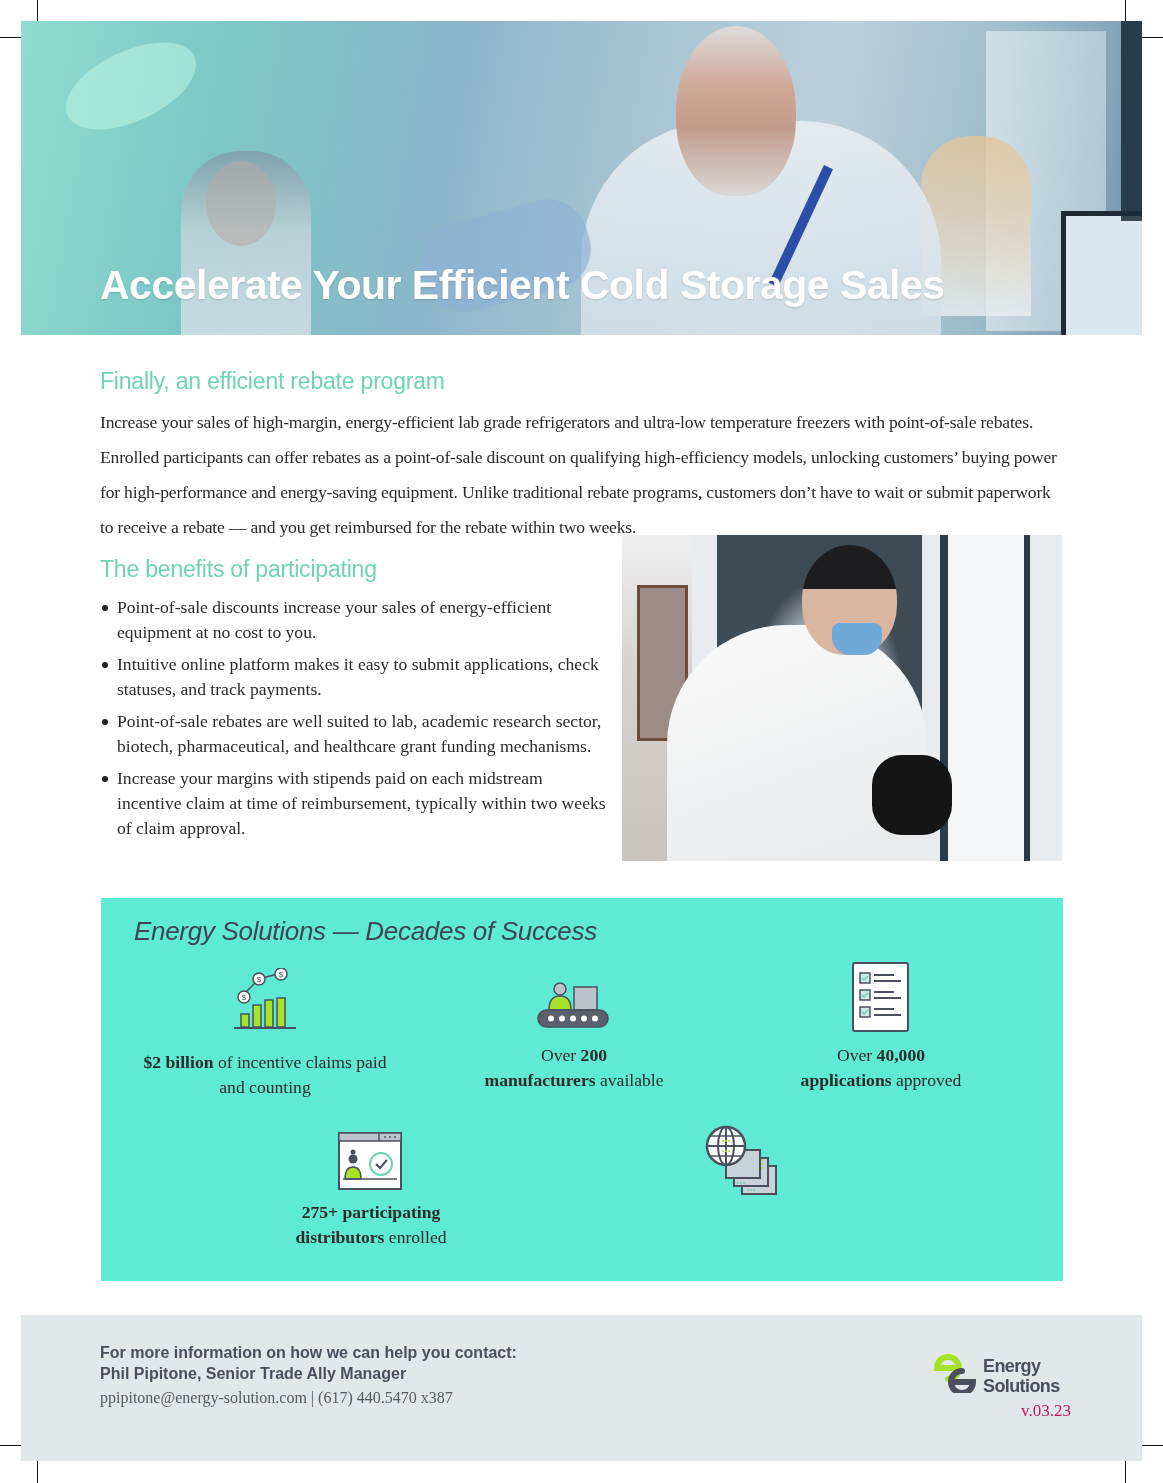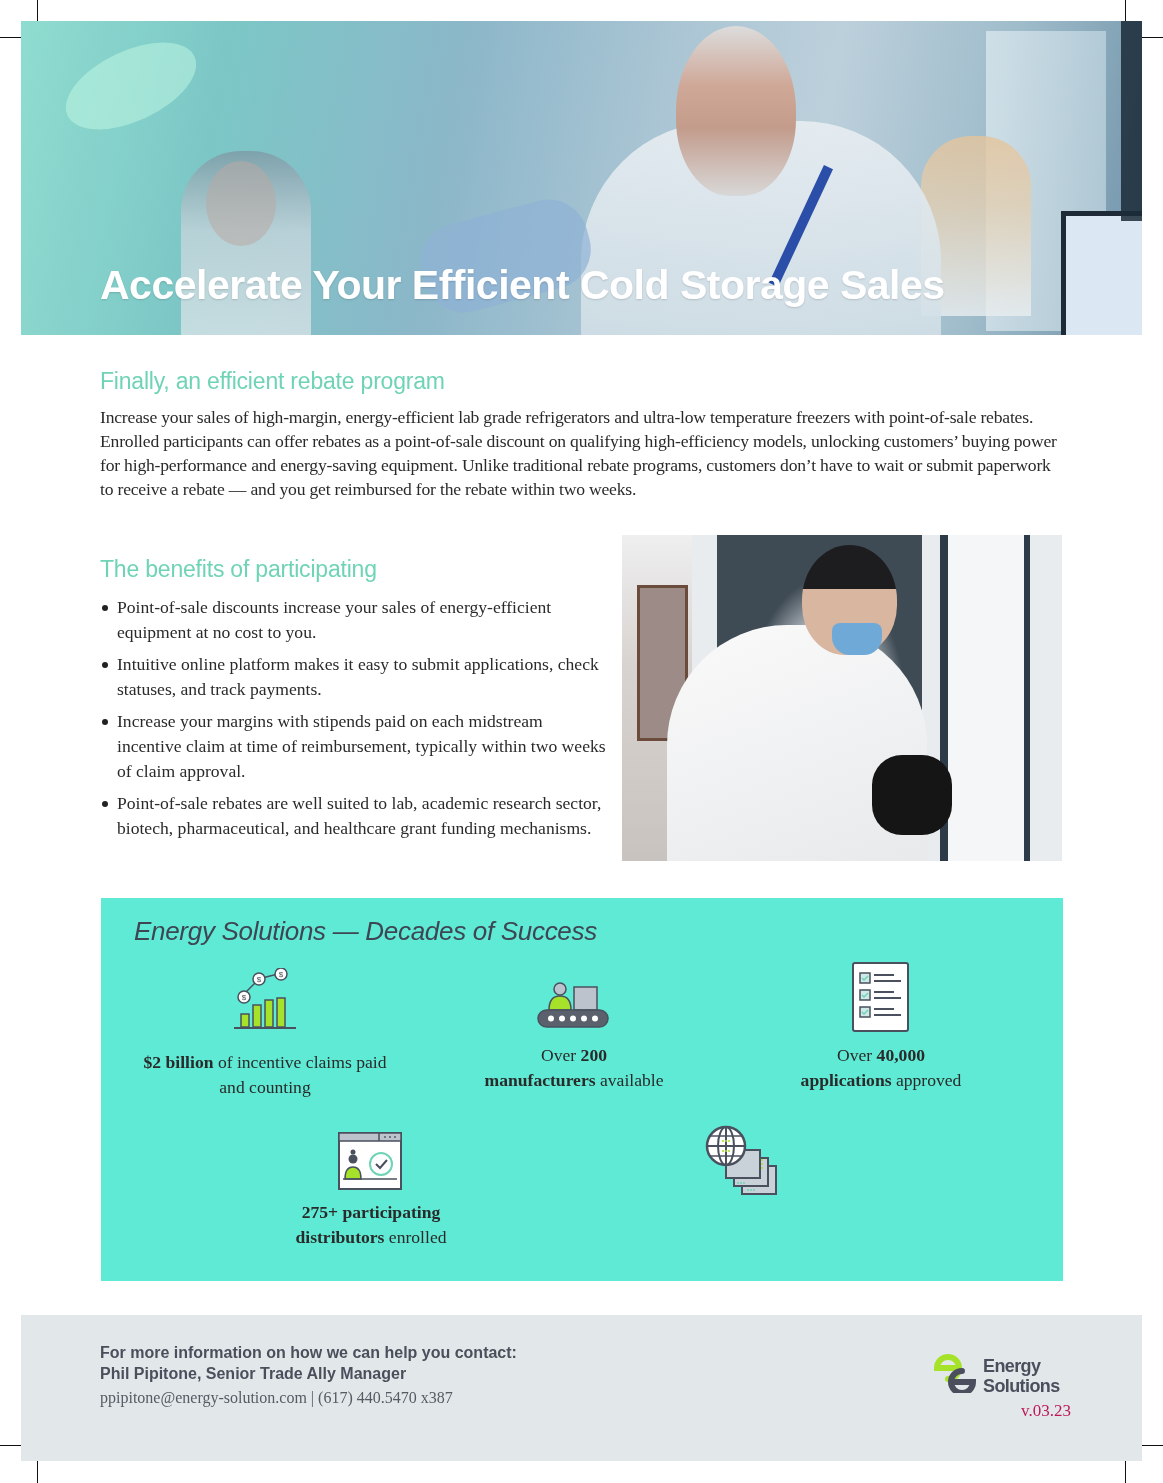--- a/index.html
+++ b/index.html
@@ -15,21 +15,21 @@
   .hero .person2 { position:absolute; left:560px; top:100px; width:360px; height:240px; border-radius:140px 140px 0 0; background:linear-gradient(180deg,#e8eef2,#cfdde5); opacity:0.9; }
   .hero .person2head { position:absolute; left:655px; top:5px; width:120px; height:170px; border-radius:50% 50% 45% 45%; background:linear-gradient(180deg,#dcdcdc 0%, #cfa898 35%, #c39c8c 60%, #d8d8d8 100%); }
   .hero .strap { position:absolute; left:775px; top:140px; width:10px; height:130px; background:#2b4fa8; transform:rotate(25deg); }
   .hero .person3 { position:absolute; left:900px; top:115px; width:110px; height:180px; border-radius:50px 50px 0 0; background:linear-gradient(180deg,#e5c49b 0%, #e2cfb3 40%, #e9eef0 100%); opacity:0.8; }
   .hero .cabinet { position:absolute; left:965px; top:10px; width:120px; height:300px; background:linear-gradient(90deg,#eaf3f7,#cfe2ea); opacity:0.6; }
   .hero .monitor { position:absolute; left:1040px; top:190px; width:81px; height:124px; background:#dbe8f3; border:5px solid #1e2a36; }
   .hero .darkedge { position:absolute; left:1100px; top:0; width:21px; height:200px; background:#1c2b38; opacity:0.85; }
   .hero-title { position:absolute; left:100px; top:262px; font-family:"Liberation Sans", sans-serif; font-weight:bold; font-size:41px; color:#ffffff; letter-spacing:-0.5px; white-space:nowrap; text-shadow:0 1px 2px rgba(0,0,0,0.15); }
 
   h2.sec { position:absolute; margin:0; font-family:"Liberation Sans", sans-serif; font-weight:normal; color:#6fd3b6; font-size:23px; letter-spacing:-0.2px; }
-  .intro { position:absolute; left:100px; top:405px; width:965px; font-size:17.6px; line-height:24px; color:#2a2a2a; margin:0; letter-spacing:-0.2px; }
+  .intro { position:absolute; left:100px; top:405px; width:965px; font-size:17.6px; line-height:35px; color:#2a2a2a; margin:0; letter-spacing:-0.2px; }
 
   .bullets { position:absolute; left:100px; top:595px; width:510px; margin:0; padding:0; list-style:none; font-size:17.6px; line-height:25px; color:#2a2a2a; }
   .bullets li { position:relative; padding-left:17px; margin-bottom:7px; }
   .bullets li::before { content:""; position:absolute; left:2px; top:10px; width:6px; height:6px; border-radius:50%; background:#222; }
 
   .photo2 { position:absolute; left:622px; top:535px; width:440px; height:326px; overflow:hidden; background:#e9ecee; }
   .photo2 .wall { position:absolute; left:0; top:0; width:70px; height:326px; background:linear-gradient(180deg,#efeff0 0%, #d8d3d0 40%, #c9c3bf 100%); }
   .photo2 .door { position:absolute; left:15px; top:50px; width:45px; height:150px; background:#9d8b88; border:3px solid #6a4b3c; }
   .photo2 .freezer { position:absolute; left:95px; top:0; width:205px; height:326px; background:#3e4a54; }
   .photo2 .frost { position:absolute; left:130px; top:50px; width:150px; height:230px; background:radial-gradient(ellipse at 50% 55%, #d9dee3 0%, #c5ccd2 45%, rgba(62,74,84,0) 75%); }
@@ -81,22 +81,22 @@
 </div>
 <div class="hero-title">Accelerate Your Efficient Cold Storage Sales</div>
 
 <h2 class="sec" style="left:100px;top:368px;">Finally, an efficient rebate program</h2>
 <p class="intro">Increase your sales of high-margin, energy-efficient lab grade refrigerators and ultra-low temperature freezers with point-of-sale rebates. Enrolled participants can offer rebates as a point-of-sale discount on qualifying high-efficiency models, unlocking customers’ buying power for high-performance and energy-saving equipment. Unlike traditional rebate programs, customers don’t have to wait or submit paperwork to receive a rebate — and you get reimbursed for the rebate within two weeks.</p>
 
 <h2 class="sec" style="left:100px;top:556px;">The benefits of participating</h2>
 <ul class="bullets">
   <li>Point-of-sale discounts increase your sales of energy-efficient equipment at no cost to you.</li>
   <li>Intuitive online platform makes it easy to submit applications, check statuses, and track payments.</li>
+  <li>Point-of-sale rebates are well suited to lab, academic research sector, biotech, pharmaceutical, and healthcare grant funding mechanisms.</li>
   <li>Increase your margins with stipends paid on each midstream incentive claim at time of reimbursement, typically within two weeks of claim approval.</li>
-  <li>Point-of-sale rebates are well suited to lab, academic research sector, biotech, pharmaceutical, and healthcare grant funding mechanisms.</li>
 </ul>
 
 <div class="photo2">
   <div class="wall"></div>
   <div class="door"></div>
   <div class="freezer"></div>
   <div class="frost"></div>
   <div class="dooropen"></div>
   <div class="coat"></div>
   <div class="head"></div>

